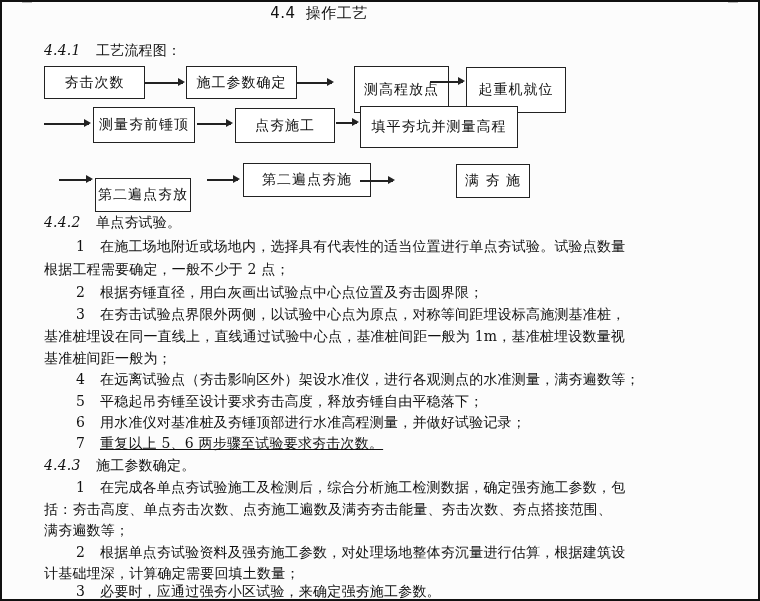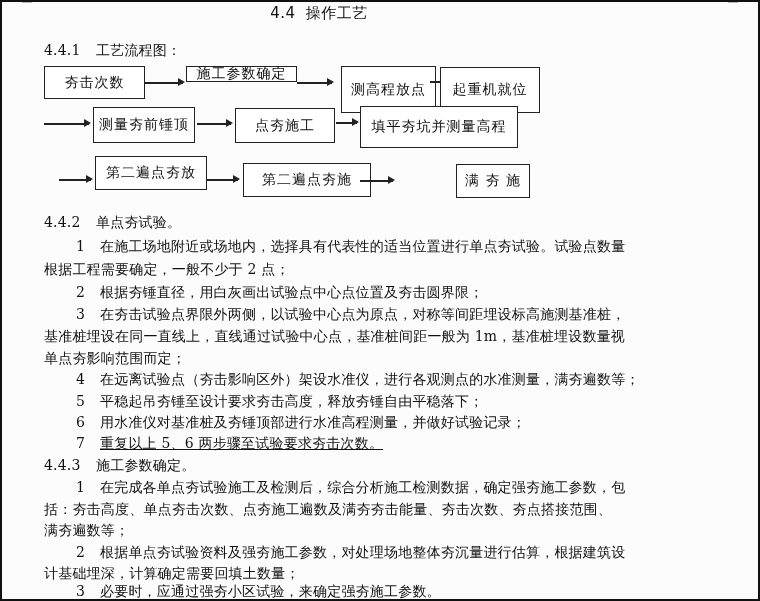--- a/index.html
+++ b/index.html
@@ -17,21 +17,21 @@
     .title {
       position: absolute; top: 4px; left: 0; width: 638px; text-align: center;
       font-family: "DejaVu Sans", sans-serif; font-size: 15px; letter-spacing: 0.5px;
     }
     .title .num { margin-right: 10px; }
     .line {
       position: absolute; left: 44px; font-size: 14px; white-space: nowrap;
       letter-spacing: 0.2px;
     }
     .indent { left: 76px; }
-    .secnum { display: inline-block; width: 52px; }
+    .secnum { display: inline-block; width: 52px; font-style: italic; }
     .itemnum { display: inline-block; width: 24px; }
     .box {
       position: absolute; border: 1.5px solid #222; background: #fff;
       font-family: "DejaVu Sans", sans-serif; font-size: 14px;
       display: flex; align-items: center; justify-content: center;
       box-sizing: border-box; white-space: nowrap; letter-spacing: 1px;
     }
     .arrow { position: absolute; height: 1.5px; background: #222; }
     .arrow::after {
       content: ""; position: absolute; right: -2px; top: -4px;
@@ -48,49 +48,49 @@
 <div class="title">
   <span class="num">4.4</span><span>操作工艺</span>
 </div>
 
 <div class="line" style="top:42px;">
   <span class="secnum">4.4.1</span><span>工艺流程图：</span>
 </div>
 
 <div class="box" style="left:44px;top:66px;width:101px;height:33px;">夯击次数</div>
 <div class="arrow" style="left:145px;top:82px;width:38px;"></div>
-<div class="box" style="left:186px;top:66px;width:111px;height:16px;">施工参数确定</div>
+<div class="box" style="left:186px;top:66px;width:111px;height:33px;">施工参数确定</div>
 <div class="arrow" style="left:297px;top:82px;width:35px;"></div>
-<div class="box" style="left:341px;top:66px;width:95px;height:47px;text-align:right;">测高程放点</div>
+<div class="box" style="left:354px;top:66px;width:95px;height:47px;text-align:right;">测高程放点</div>
 <div class="arrow" style="left:430px;top:81px;width:33px;"></div>
-<div class="box" style="left:440px;top:67px;width:100px;height:46px;">起重机就位</div>
+<div class="box" style="left:466px;top:67px;width:100px;height:46px;">起重机就位</div>
 
 <div class="arrow" style="left:44px;top:123px;width:45px;"></div>
 <div class="box" style="left:93px;top:107px;width:102px;height:36px;">测量夯前锤顶</div>
 <div class="arrow" style="left:197px;top:123px;width:34px;"></div>
 <div class="box" style="left:235px;top:108px;width:100px;height:35px;">点夯施工</div>
 <div class="arrow" style="left:336px;top:122px;width:21px;"></div>
 <div class="box" style="left:360px;top:106px;width:158px;height:42px;">填平夯坑并测量高程</div>
 
 <div class="arrow" style="left:59px;top:179px;width:32px;"></div>
-<div class="box" style="left:95px;top:156px;width:112px;height:34px;">第二遍点夯放</div>
+<div class="box" style="left:95px;top:178px;width:96px;height:34px;">第二遍点夯放</div>
 <div class="arrow" style="left:207px;top:179px;width:31px;"></div>
 <div class="box" style="left:243px;top:163px;width:128px;height:34px;">第二遍点夯施</div>
 <div class="arrow" style="left:360px;top:180px;width:33px;"></div>
 <div class="box" style="left:428px;top:164px;width:74px;height:34px;margin-left:28px;">满 夯 施</div>
 
 <div class="line" style="top:214px;">
   <span class="secnum">4.4.2</span><span>单点夯试验。</span>
 </div>
 <div class="line indent" style="top:238px;"><span class="itemnum">1</span><span>在施工场地附近或场地内，选择具有代表性的适当位置进行单点夯试验。试验点数量</span></div>
 <div class="line" style="top:261px;">根据工程需要确定，一般不少于 2 点；</div>
 <div class="line indent" style="top:284px;"><span class="itemnum">2</span><span>根据夯锤直径，用白灰画出试验点中心点位置及夯击圆界限；</span></div>
 <div class="line indent" style="top:306px;"><span class="itemnum">3</span><span>在夯击试验点界限外两侧，以试验中心点为原点，对称等间距埋设标高施测基准桩，</span></div>
 <div class="line" style="top:328px;">基准桩埋设在同一直线上，直线通过试验中心点，基准桩间距一般为 1m，基准桩埋设数量视</div>
-<div class="line" style="top:350px;">单点夯影响范围而定；</div>
+<div class="line" style="top:350px;">基准桩间距一般为；</div>
 <div class="line indent" style="top:371px;"><span class="itemnum">4</span><span>在远离试验点（夯击影响区外）架设水准仪，进行各观测点的水准测量，满夯遍数等；</span></div>
 <div class="line indent" style="top:393px;"><span class="itemnum">5</span><span>平稳起吊夯锤至设计要求夯击高度，释放夯锤自由平稳落下；</span></div>
 <div class="line indent" style="top:414px;"><span class="itemnum">6</span><span>用水准仪对基准桩及夯锤顶部进行水准高程测量，并做好试验记录；</span></div>
 <div class="line indent" style="top:435px;text-decoration:underline;"><span class="itemnum">7</span><span>重复以上 5、6 两步骤至试验要求夯击次数。</span></div>
 
 <div class="line" style="top:457px;">
   <span class="secnum">4.4.3</span><span>施工参数确定。</span>
 </div>
 <div class="line indent" style="top:479px;"><span class="itemnum">1</span><span>在完成各单点夯试验施工及检测后，综合分析施工检测数据，确定强夯施工参数，包</span></div>
 <div class="line" style="top:501px;">括：夯击高度、单点夯击次数、点夯施工遍数及满夯夯击能量、夯击次数、夯点搭接范围、</div>

